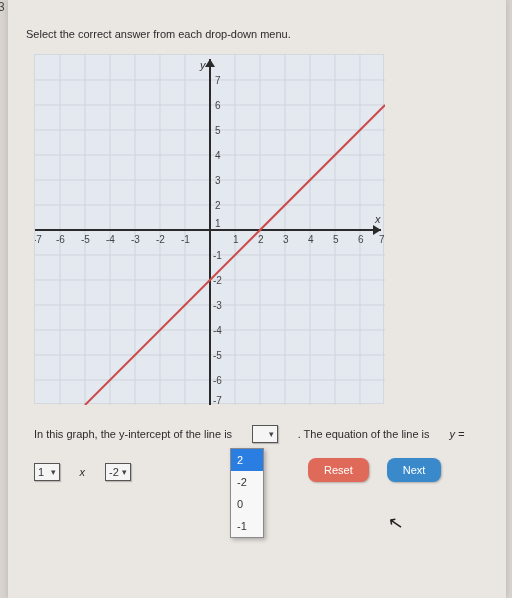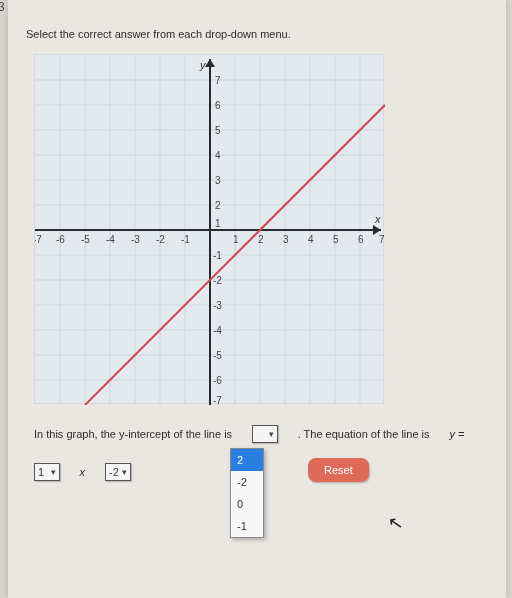--- a/index.html
+++ b/index.html
@@ -228,17 +228,20 @@
     <div class="opt hover">2</div>
     <div class="opt">-2</div>
     <div class="opt">0</div>
     <div class="opt">-1</div>
   </div>
 
   <div class="buttons">
     <div class="btn reset">
       <span>Reset</span>
     </div>
+    <div class="btn next">
+      <span>Next</span>
+    </div>
   </div>
 
   <div class="cursor">↖</div>
 
 </div>
 
 </body></html>

